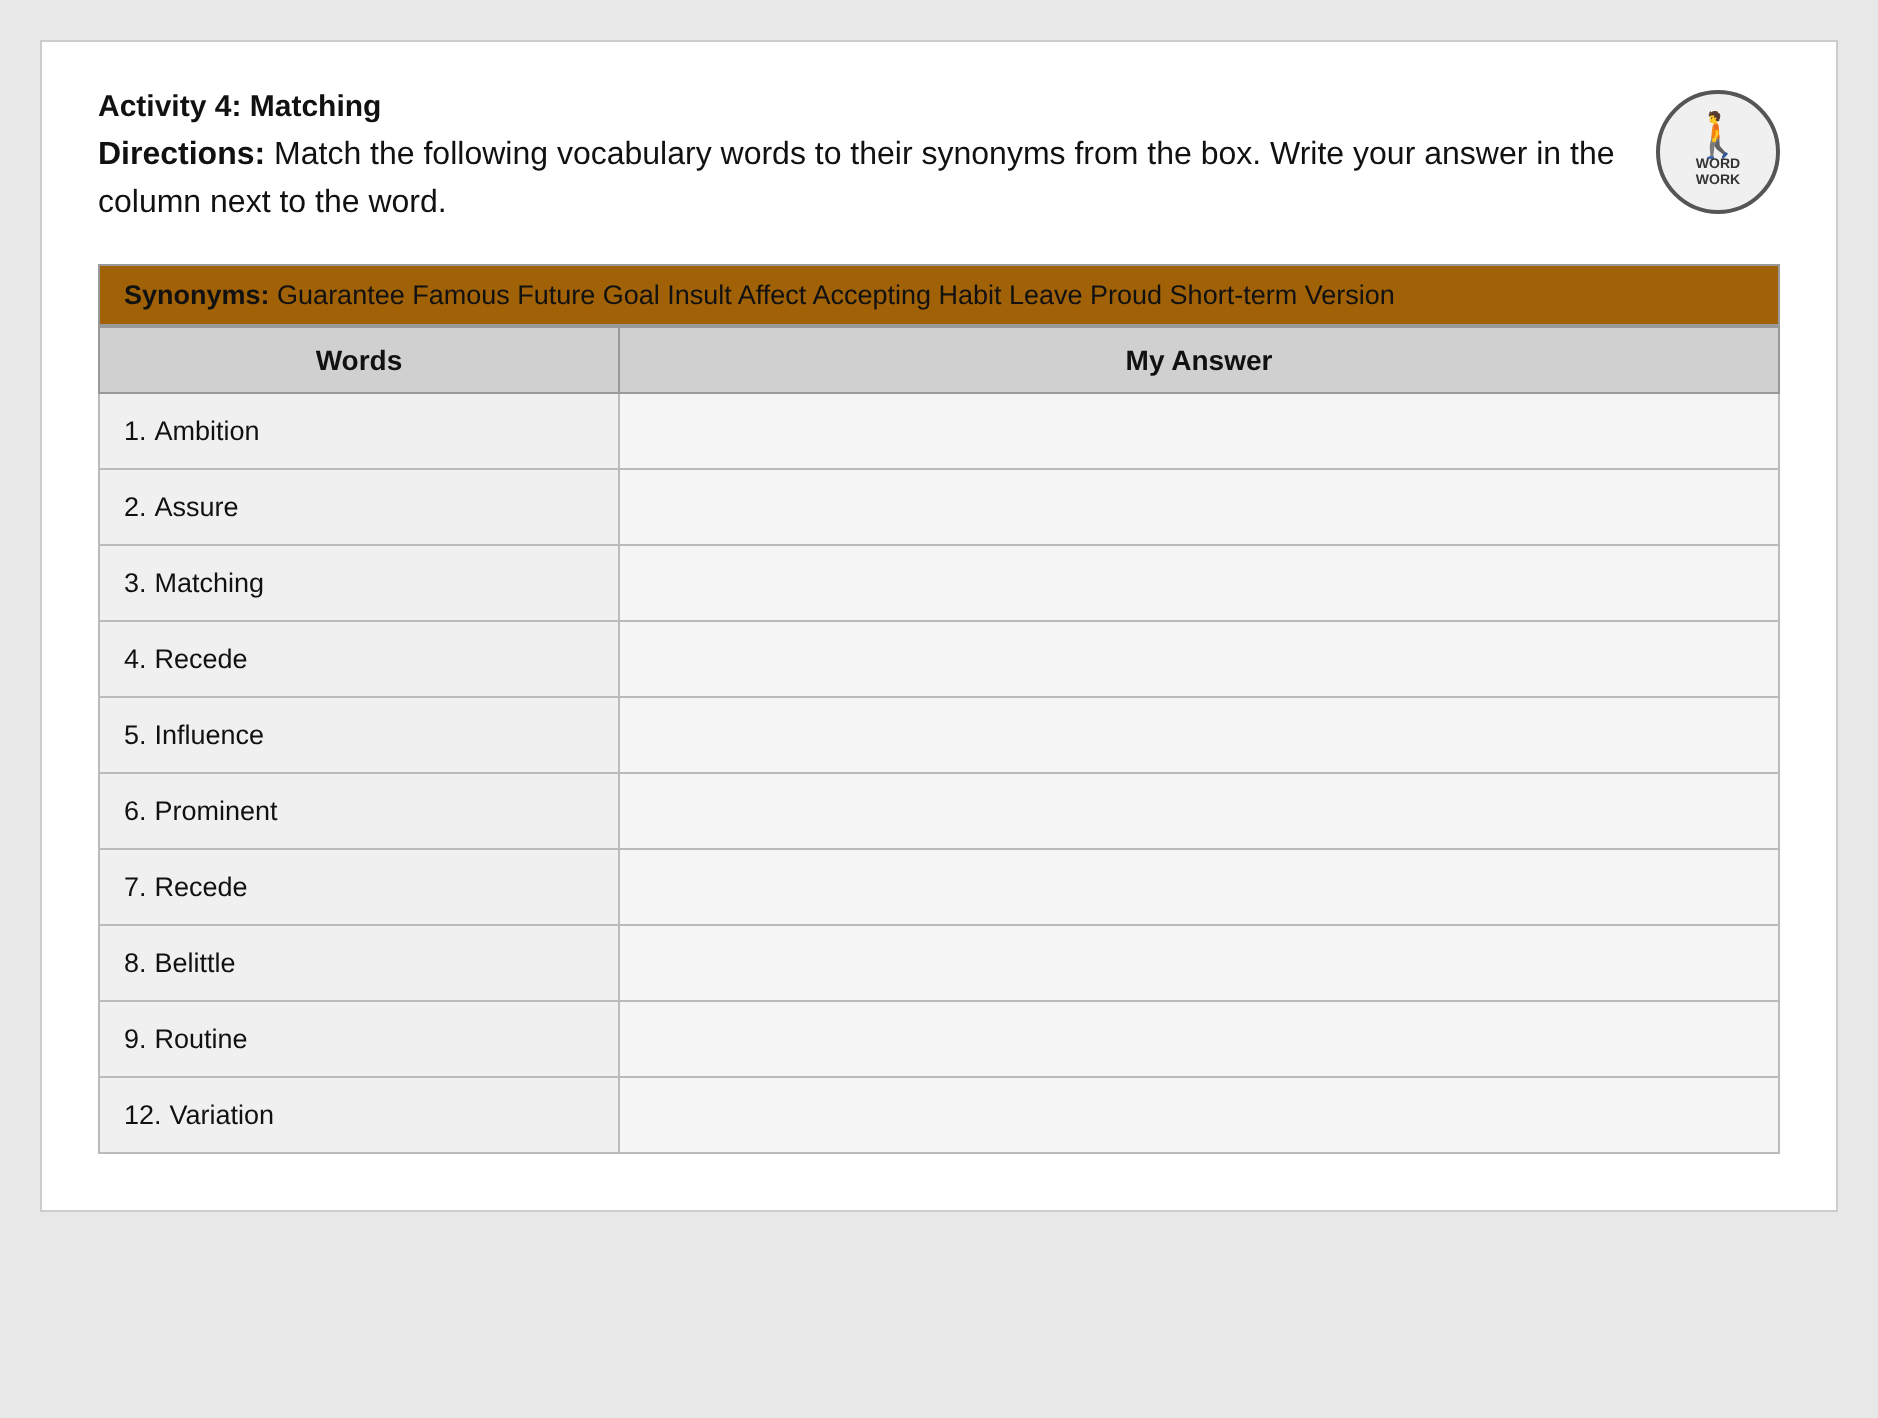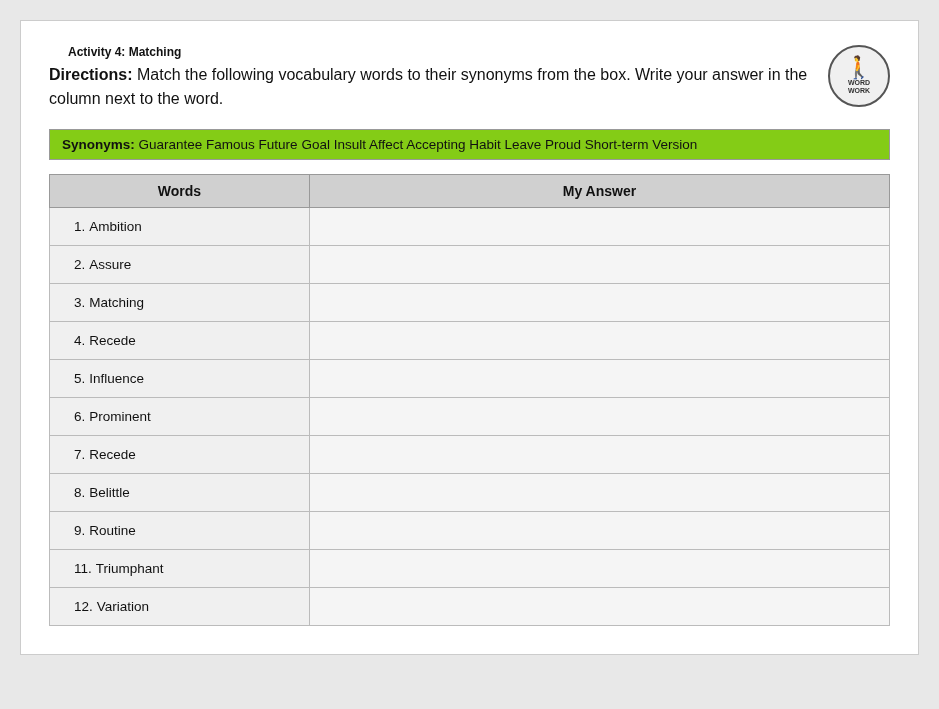--- a/index.html
+++ b/index.html
@@ -26,24 +26,23 @@
       display: flex;
       justify-content: space-between;
       align-items: flex-start;
     }
 
     .title-block {
       flex: 1;
     }
 
     .activity-title {
-      font-size: 12px;
+      font-size: 15px;
       font-weight: bold;
       margin-bottom: 4px;
-      margin-left: 19px;
     }
 
     .directions {
       font-size: 16px;
       line-height: 1.5;
     }
 
     .directions-bold {
       font-weight: bold;
     }
@@ -73,23 +72,22 @@
       font-weight: bold;
       text-align: center;
       color: #333;
       line-height: 1.2;
     }
 
     .synonyms-box {
       border: 1px solid #999;
       padding: 7px 12px;
       margin-top: 18px;
-      margin-bottom: 14px;
       font-size: 13.5px;
-      background: #84cc16;
+      background: #a16207;
     }
 
     .synonyms-label {
       font-weight: bold;
     }
 
     .main-table {
       width: 100%;
       border-collapse: collapse;
       border: 1px solid #999;
@@ -109,21 +107,21 @@
       text-align: center;
       padding-left: 12px;
     }
 
     .main-table th.answer-col {
       text-align: center;
     }
 
     .main-table td {
       border: 1px solid #bbb;
-      padding: 9px 24px;
+      padding: 9px 12px;
       font-size: 13.5px;
       background: #f5f5f5;
       height: 38px;
     }
 
     .main-table td.words-cell {
       width: 260px;
       background: #f0f0f0;
     }
 
@@ -197,22 +195,18 @@
         </tr>
         <tr>
           <td class="words-cell"><span class="word-num">8.</span><span>Belittle</span></td>
           <td class="answer-cell"></td>
         </tr>
         <tr>
           <td class="words-cell"><span class="word-num">9.</span><span>Routine</span></td>
           <td class="answer-cell"></td>
         </tr>
         <tr>
-          <td class="words-cell"><span class="word-num">11.</span><span>Triumphant</span></td>
-          <td class="answer-cell"></td>
-        </tr>
-        <tr>
           <td class="words-cell"><span class="word-num">12.</span><span>Variation</span></td>
           <td class="answer-cell"></td>
         </tr>
       </tbody>
   </table>
 </div>
 
 </body></html>

